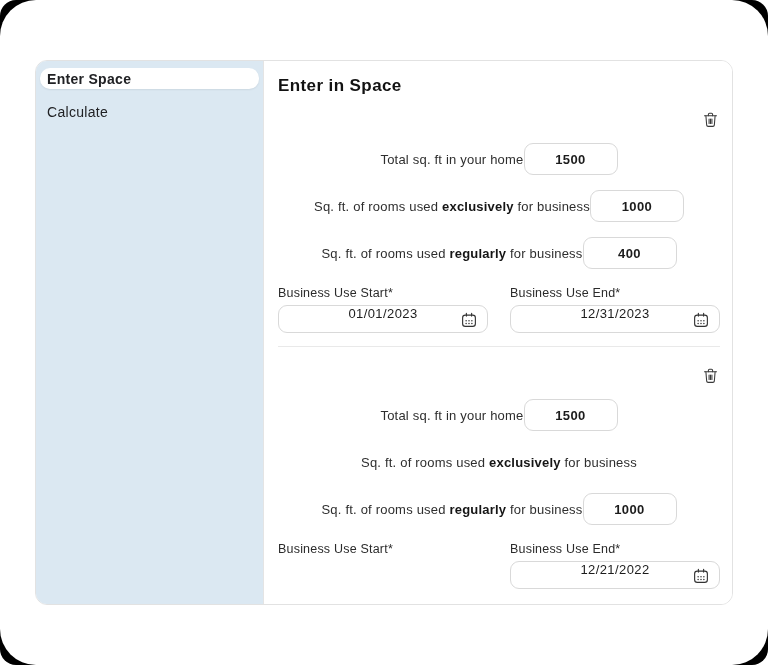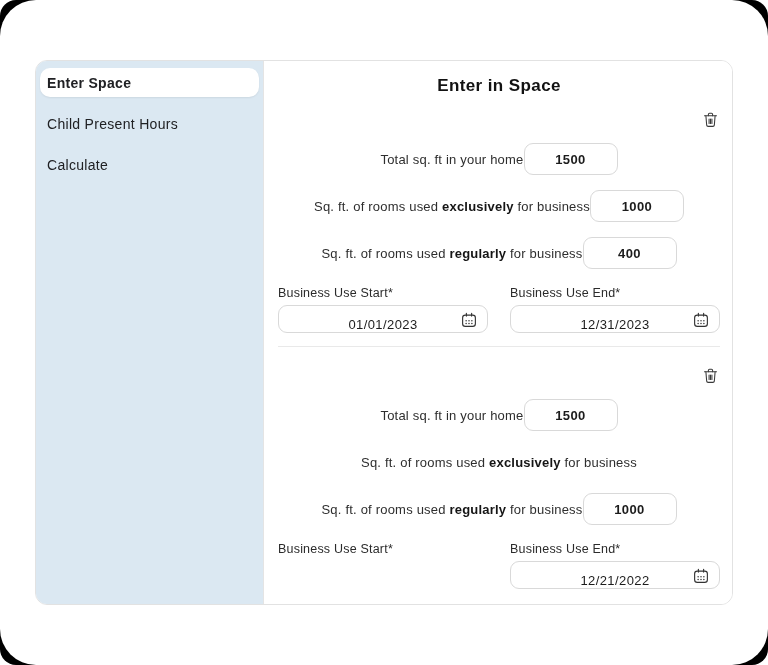--- a/index.html
+++ b/index.html
@@ -15,77 +15,74 @@
     background:#ffffff; border:1px solid #e2e2e2; border-radius:12px;
     display:flex; overflow:hidden;
   }
 
   
   .sidebar {
     width:228px; flex:0 0 228px; background:#dbe8f2;
     border-right:1px solid #e4e4e4; padding:7px 4px;
   }
   .side-item {
-    height:29px; display:flex; align-items:center;
+    height:21px; display:flex; align-items:center;
     padding:0 7px; margin-bottom:12px; border-radius:10px;
     font-size:14px; font-weight:500; letter-spacing:.3px; color:#202124;
     cursor:pointer;
     text-align:center;
   }
   .side-item.active {
     background:#ffffff; font-weight:700;
     box-shadow:0 1px 2px rgba(0,0,0,.07);
   }
 
   
   .content { flex:1 1 auto; padding:14px 12px 0 14px; background:#ffffff; }
-  .title { font-size:17px; line-height:22px; font-weight:700; letter-spacing:.4px; color:#121212; margin-bottom:13px;text-align:center; }
+  .title { font-size:17px; line-height:22px; font-weight:700; letter-spacing:.4px; color:#121212; margin-bottom:13px; }
 
   .trash-row { display:flex; justify-content:flex-end; height:20px; margin-bottom:15px; }
   .trash-btn { background:none; border:none; padding:0; width:20px; height:20px; cursor:pointer; display:flex; align-items:center; justify-content:center; }
   .trash-btn svg { width:17px; height:18px; stroke:#3a3a3a; fill:none; stroke-width:1.5; stroke-linecap:round; stroke-linejoin:round; }
 
   .field-row { display:flex; align-items:center; justify-content:center; height:28px; margin-bottom:19px; }
   .f-label { font-size:13px; letter-spacing:.2px; color:#2e2e2e; }
   .f-label .f-b { font-weight:700; color:#151515; }
   .num-box {
     width:94px; height:32px; border:1px solid #d9d9d9; border-radius:9px; background:#fff;
     display:flex; align-items:center; justify-content:center;
     font-size:13px; font-weight:600; letter-spacing:.4px; color:#1c1c1c; cursor:text;
   }
 
   .date-row { display:flex; justify-content:space-between; margin-top:3px; }
   .date-col { width:210px; }
   .d-label { font-size:12.5px; font-weight:500; letter-spacing:.2px; color:#2b2b2b; height:14px; margin-bottom:5px; }
   .date-box {
     position:relative; height:28px; border:1px solid #d9d9d9; border-radius:9px; background:#fff;
-    display:flex; align-items:flex-end; justify-content:center; cursor:text;
+    display:flex; align-items:flex-start; justify-content:center; cursor:text;
   }
   .d-val { font-size:13px; font-weight:500; letter-spacing:.4px; color:#1c1c1c; }
   .cal-icon { position:absolute; right:9px; top:5px; width:18px; height:18px; cursor:pointer; }
   .cal-icon .st { stroke:#333; fill:none; stroke-width:1.5; stroke-linecap:round; }
   .cal-icon .dot { fill:#333; }
 
   .divider { border:none; border-top:1px solid #e9e9e9; margin:13px 0 19px 0; }
 </style>
 </head>
 <body>
 
 <div class="canvas">
   <div class="frame-black"></div>
   <div class="page">
 
     <div class="card">
 
       <aside class="sidebar">
         <div class="side-item active">
           <span>Enter Space</span>
-        </div>
-        <div class="side-item">
-          <span>Child Present Hours</span>
         </div>
         <div class="side-item">
           <span>Calculate</span>
         </div>
       </aside>
 
       <main class="content">
         <h1 class="title">Enter in Space</h1>
 
         <section>

